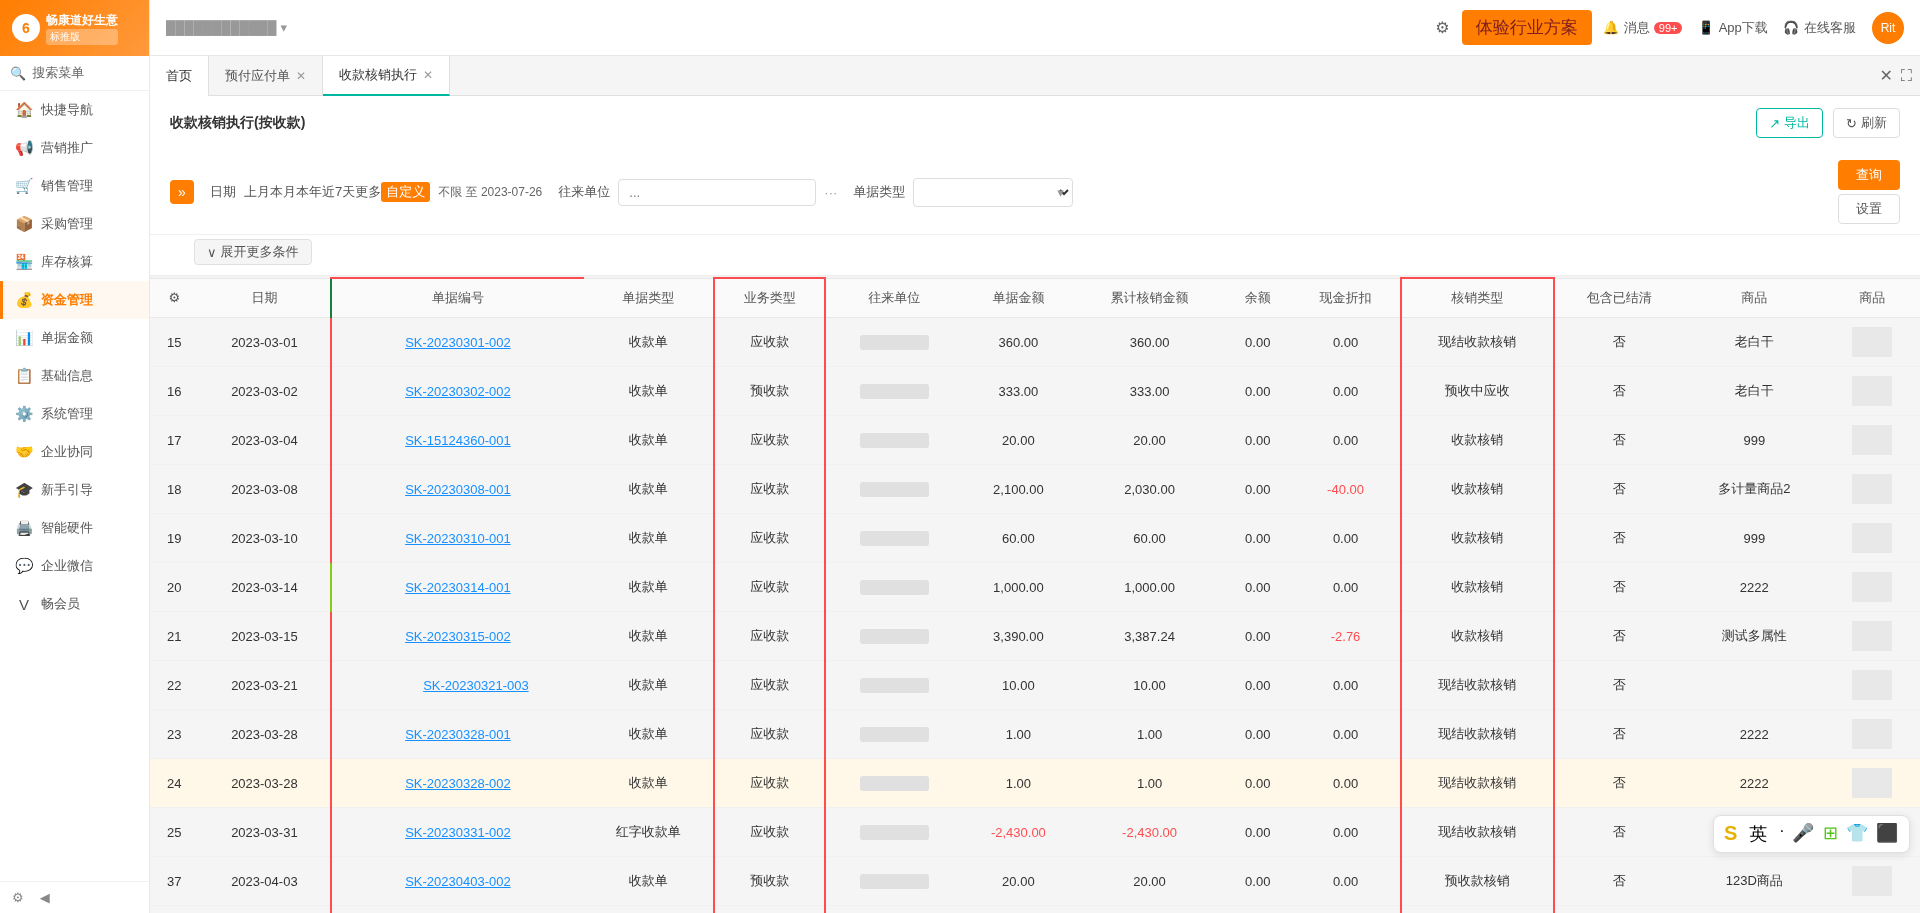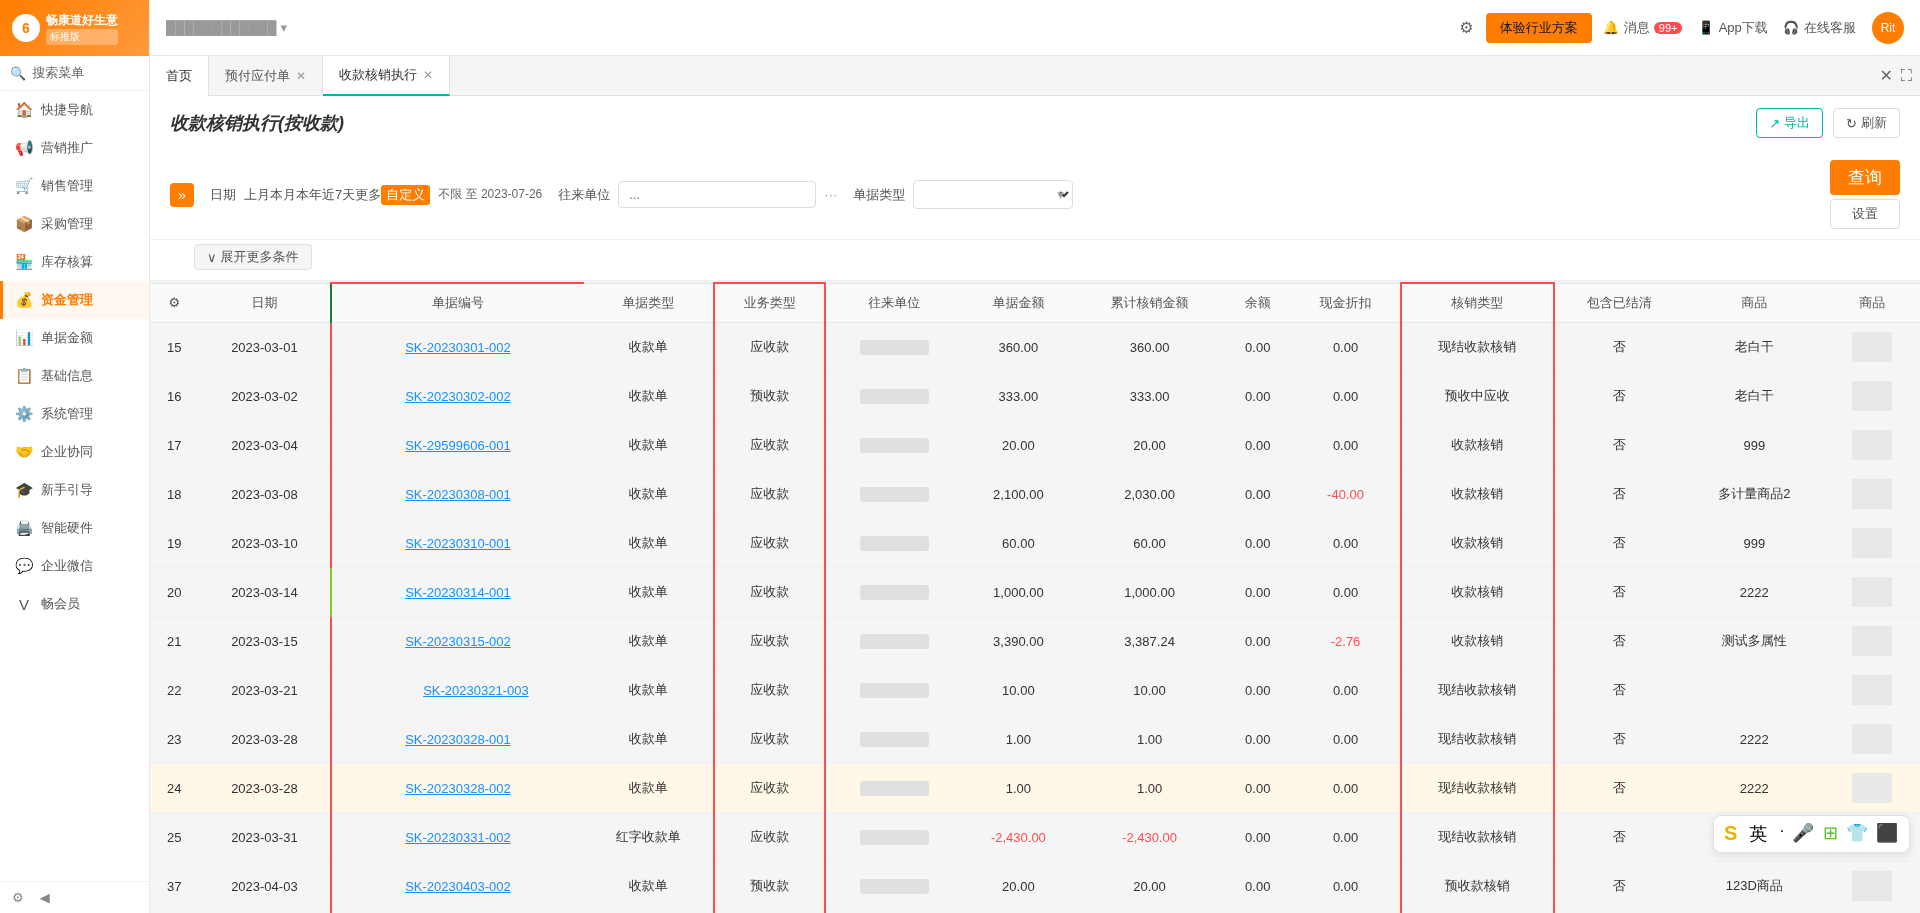--- a/index.html
+++ b/index.html
@@ -70,23 +70,23 @@
       padding: 0 16px;
       border-bottom: 1px solid #e8e8e8;
       gap: 12px;
     }
     .topbar-breadcrumb {
       flex: 1;
       display: flex; align-items: center; gap: 4px;
       color: #999; font-size: 13px;
     }
     .topbar-solution {
-      background: #ff7d00; color: #0f172a;
+      background: #ff7d00; color: #7f1d1d;
       border: none; border-radius: 4px;
-      padding: 6px 14px; cursor: pointer; font-size: 13px;
+      padding: 6px 14px; cursor: pointer; font-size: 17px;
     }
     .topbar-gear { color: #666; font-size: 16px; cursor: pointer; }
     .topbar-right { display: flex; align-items: center; gap: 16px; margin-left: auto; color: #555; font-size: 13px; }
     .topbar-badge { background: #ff4d4f; color: #fff; border-radius: 10px; padding: 0 5px; font-size: 11px; }
     .topbar-notify { display: flex; align-items: center; gap: 4px; cursor: pointer; }
 
     
     .tabbar {
       background: #f5f5f5;
       height: 40px;
@@ -108,21 +108,21 @@
     .tab-actions { margin-left: auto; display: flex; align-items: center; padding-right: 8px; gap: 8px; color: #666; font-size: 16px; cursor: pointer; }
 
     
     .page-content { flex: 1; overflow: auto; padding: 0; background: #f5f5f5; }
 
     .page-header {
       background: #fff;
       padding: 12px 20px 0 20px;
       display: flex; align-items: center; justify-content: space-between;
     }
-    .page-title { font-size: 18px; font-weight: bold; color: #333; padding-bottom: 12px; font-style: italic; }
+    .page-title { font-size: 14px; font-weight: bold; color: #333; padding-bottom: 12px; }
     .page-header-actions { display: flex; gap: 10px; padding-bottom: 12px; }
     .btn-export { border: 1px solid #00b8a0; color: #00b8a0; background: #fff; border-radius: 4px; padding: 5px 12px; cursor: pointer; font-size: 13px; display: flex; align-items: center; gap: 4px; }
     .btn-refresh { border: 1px solid #ddd; color: #555; background: #fff; border-radius: 4px; padding: 5px 12px; cursor: pointer; font-size: 13px; display: flex; align-items: center; gap: 4px; }
 
     
     .filter-area {
       background: #fff;
       padding: 10px 20px;
       display: flex; align-items: center; gap: 16px;
       flex-wrap: wrap;
@@ -146,21 +146,21 @@
       padding: 5px 10px; font-size: 13px;
       color: #333; min-width: 180px;
       outline: none;
     }
     .filter-select {
       border: 1px solid #ddd; border-radius: 4px;
       padding: 5px 10px; font-size: 13px;
       color: #333; min-width: 160px;
       background: #fff; cursor: pointer;
     }
-    .btn-query { background: #ff7d00; color: #fff; border: none; border-radius: 4px; padding: 6px 18px; cursor: pointer; font-size: 17px; }
+    .btn-query { background: #ff7d00; color: #fff; border: none; border-radius: 4px; padding: 6px 18px; cursor: pointer; font-size: 13px; }
     .btn-setting { border: 1px solid #ddd; color: #555; background: #fff; border-radius: 4px; padding: 5px 14px; cursor: pointer; font-size: 13px; }
     .filter-more-row {
       background: #fff;
       padding: 4px 20px 10px 44px;
       display: flex; align-items: center;
       border-bottom: 2px solid #f0f0f0;
     }
     .expand-more-btn { display: flex; align-items: center; gap: 4px; color: #555; font-size: 13px; cursor: pointer; background: #f5f5f5; border: 1px solid #e0e0e0; border-radius: 4px; padding: 3px 12px; }
     .data-table { width: 100%; border-collapse: collapse; font-size: 13px; }
     .data-table th {
@@ -428,21 +428,21 @@
       <td>0.00</td>
       <td>0.00</td>
       <td style="border-left:2px solid #ff4d4f;border-right:2px solid #ff4d4f;">预收中应收</td>
       <td>否</td>
       <td>老白干</td>
       <td style="min-width:60px;"><span style="display:inline-block;width:40px;height:30px;background:#e8e8e8;vertical-align:middle;"></span></td>
     </tr>
             <tr>
       <td>17</td>
       <td>2023-03-04</td>
-      <td style="border-left:2px solid #ff4d4f;border-right:none;"><span class="link-cell">SK-29599606-001</span></td>
+      <td style="border-left:2px solid #ff4d4f;border-right:none;"><span class="link-cell">SK-15124360-001</span></td>
       <td>收款单</td>
       <td style="border-left:2px solid #ff4d4f;border-right:2px solid #ff4d4f;">应收款</td>
       <td><span style="background:#e0e0e0;color:#e0e0e0;border-radius:3px;padding:0 20px;">&nbsp;&nbsp;&nbsp;&nbsp;&nbsp;&nbsp;&nbsp;&nbsp;</span></td>
       <td>20.00</td>
       <td>20.00</td>
       <td>0.00</td>
       <td>0.00</td>
       <td style="border-left:2px solid #ff4d4f;border-right:2px solid #ff4d4f;">收款核销</td>
       <td>否</td>
       <td>999</td>

